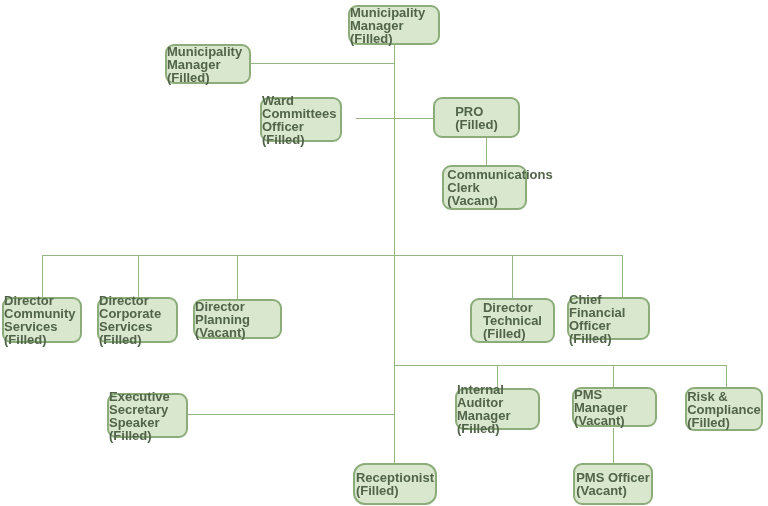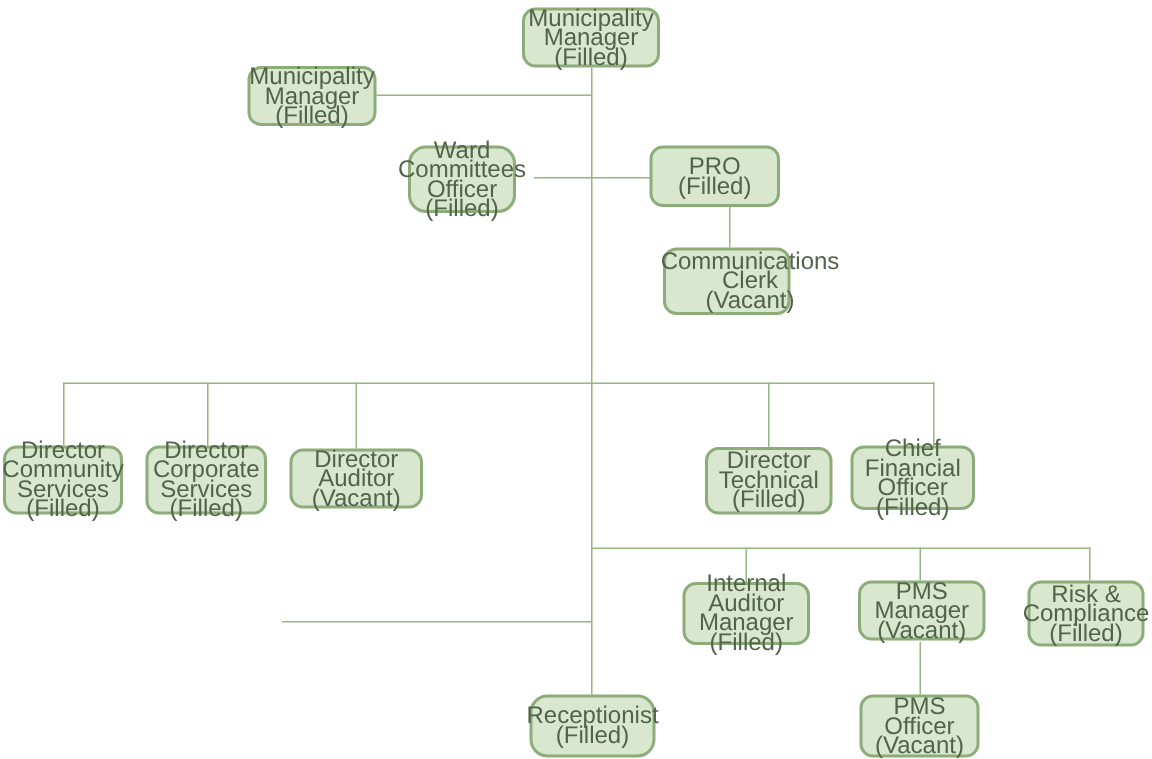--- a/index.html
+++ b/index.html
@@ -13,35 +13,36 @@
   }
   .node {
     position: absolute;
     box-sizing: border-box;
     background: var(--node_fill, #d9e7cf);
     border: 2px solid var(--node_border, #8cad79);
     border-radius: 9px;
     display: flex;
     align-items: center;
     justify-content: center;
-    text-align: center;
-    font-size: 16px;
+    text-align: left;
+    font-size: 13px;
     line-height: 13px;
     color: var(--text, #51644a);
     white-space: pre-line;
     padding: 2px 0;
+    font-weight: bold;
   }
   .line { position: absolute; background: var(--connector, #94b682); }
   .h { height: 1px; }
   .v { width: 1px; }
 
   
   #n-mm-top        { left:348px; top:5px;   width:92px; height:40px; }
   #n-mm-left       { left:165px; top:44px;  width:86px; height:40px; }
-  #n-ward          { left:272px; top:97px;  width:72px; height:45px;border-radius:12px; }
+  #n-ward          { left:260px; top:97px;  width:82px; height:45px; }
   #n-pro           { left:433px; top:97px;  width:87px; height:41px; }
   #n-clerk         { left:442px; top:165px; width:85px; height:45px;padding-left:31px; }
   #n-dir-community { left:2px;   top:297px; width:80px; height:46px; }
   #n-dir-corporate { left:97px;  top:297px; width:81px; height:46px; }
   #n-dir-planning  { left:193px; top:299px; width:89px; height:40px; }
   #n-dir-technical { left:470px; top:298px; width:85px; height:45px; }
   #n-cfo           { left:567px; top:297px; width:83px; height:43px; }
   #n-exec-sec      { left:107px; top:393px; width:81px; height:45px; }
   #n-auditor       { left:455px; top:388px; width:85px; height:42px; }
   #n-pms-mgr       { left:572px; top:387px; width:85px; height:40px; }
@@ -100,27 +101,30 @@
 (Filled)</div>
   <div class="node" id="n-clerk">Communications
 Clerk
 (Vacant)</div>
   <div class="node" id="n-dir-community">Director
 Community
 Services (Filled)</div>
   <div class="node" id="n-dir-corporate">Director
 Corporate
 Services (Filled)</div>
-  <div class="node" id="n-dir-planning">Director Auditor
+  <div class="node" id="n-dir-planning">Director Planning
 (Vacant)</div>
   <div class="node" id="n-dir-technical">Director
 Technical
 (Filled)</div>
   <div class="node" id="n-cfo">Chief Financial
 Officer (Filled)</div>
+  <div class="node" id="n-exec-sec">Executive
+Secretary
+Speaker (Filled)</div>
   <div class="node" id="n-auditor">Internal Auditor
 Manager (Filled)</div>
   <div class="node" id="n-pms-mgr">PMS Manager
 (Vacant)</div>
   <div class="node" id="n-risk">Risk &amp;
 Compliance
 (Filled)</div>
   <div class="node" id="n-receptionist">Receptionist
 (Filled)</div>
   <div class="node" id="n-pms-officer">PMS Officer

